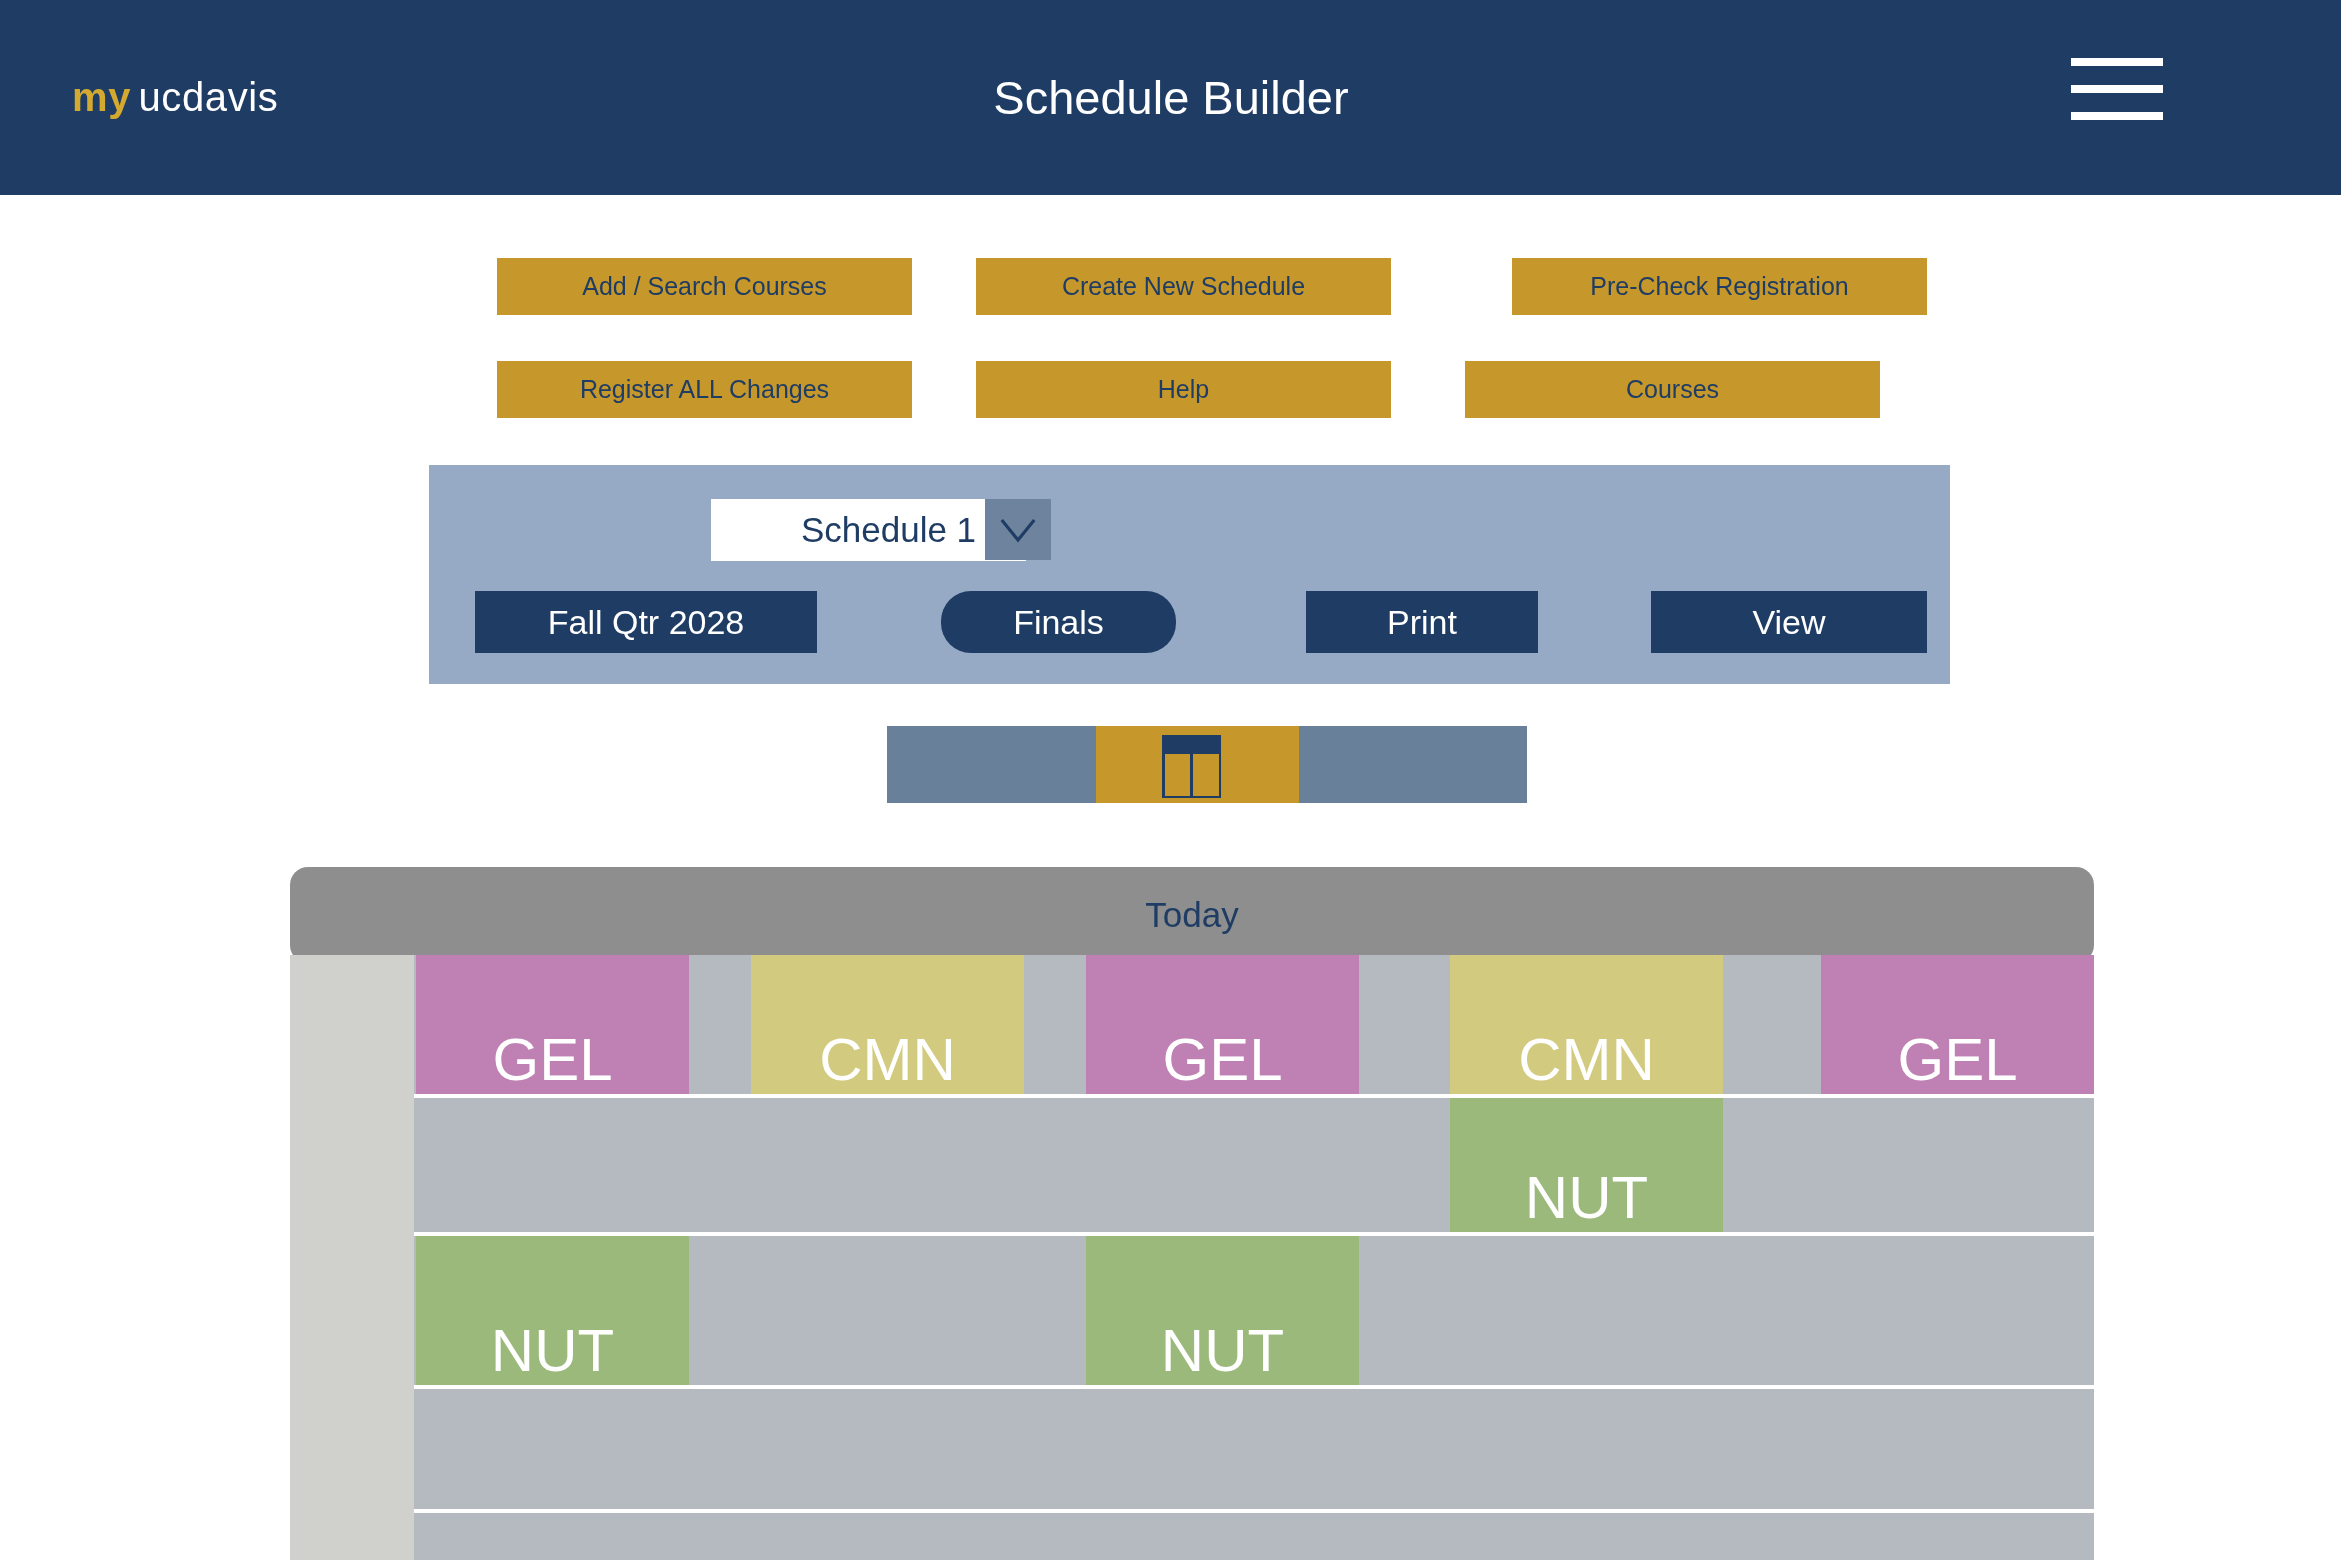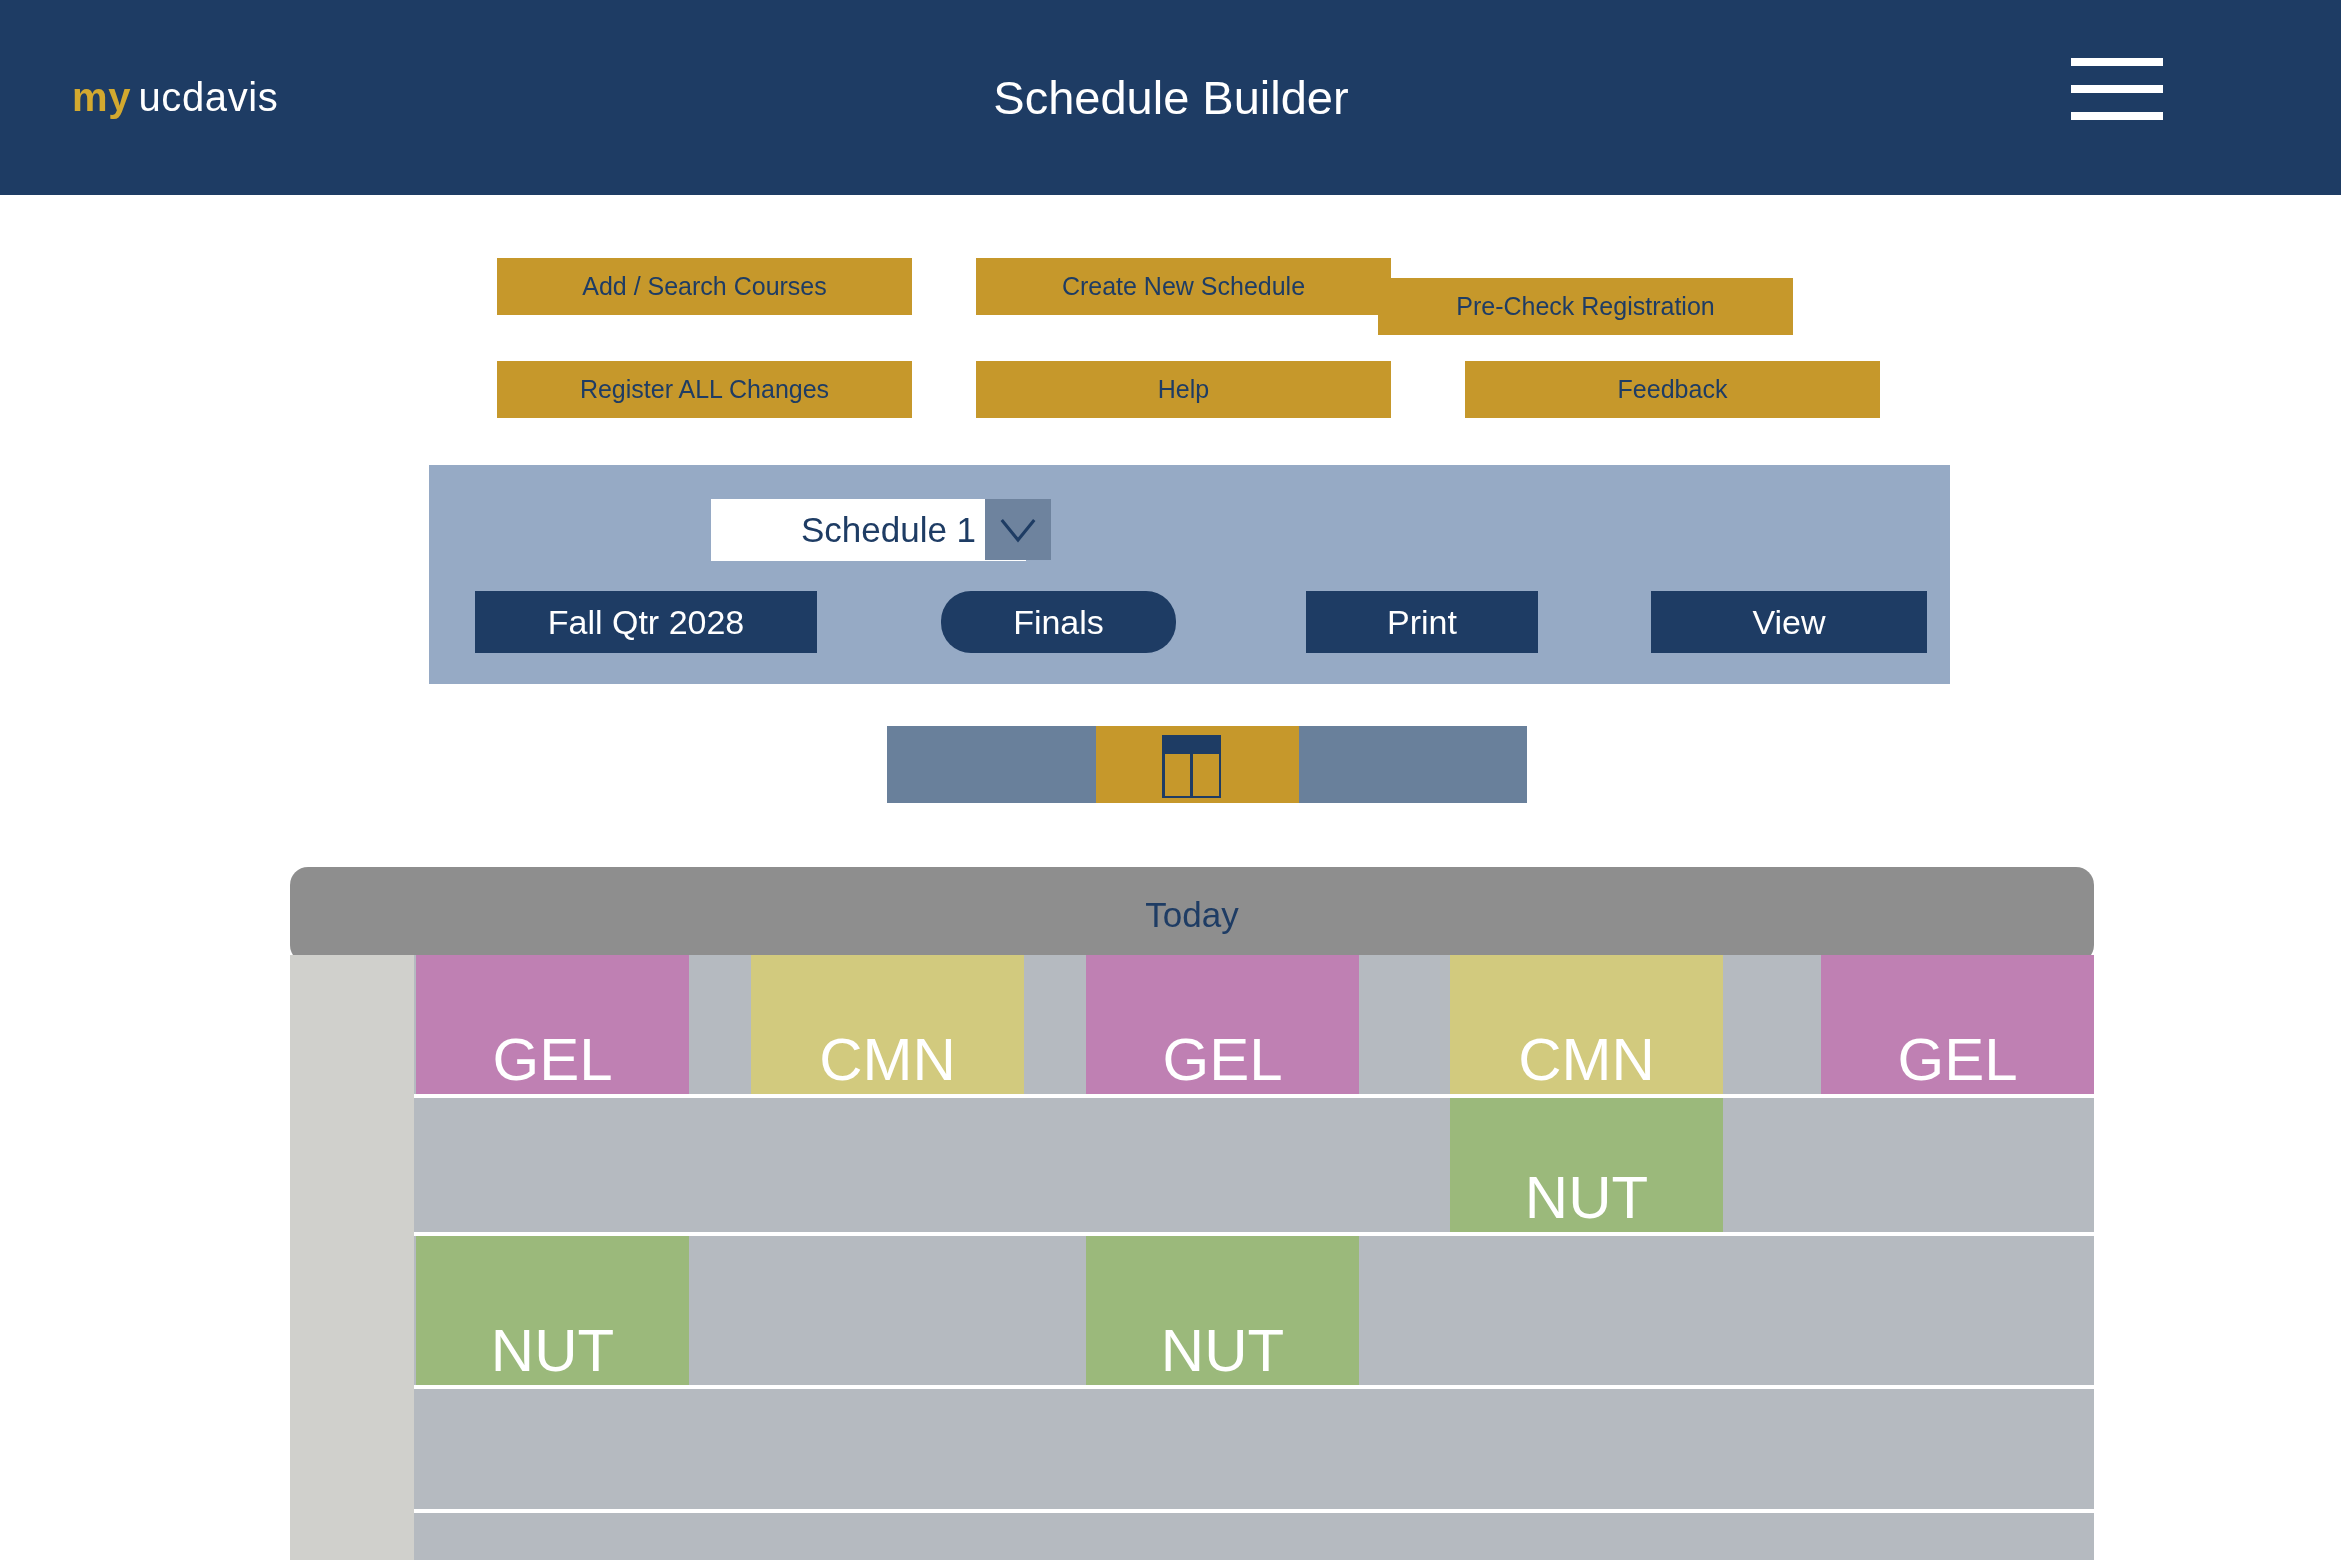--- a/index.html
+++ b/index.html
@@ -16,21 +16,21 @@
   .logo{left:72px;top:0;height:195px;display:flex;align-items:center;font-size:40px;letter-spacing:0.6px;cursor:pointer;}
   .logo .my{color:var(--logo-gold,#d3a92f);font-weight:700;}
   .logo .rest{color:#ffffff;font-weight:400;margin-left:7.5px;}
   .app-title{left:0;top:0;width:2342px;height:195px;color:#ffffff;font-size:47px;font-weight:400;pointer-events:none;}
   .hamburger{left:2071px;top:58px;width:92px;height:62px;cursor:pointer;display:flex;flex-direction:column;justify-content:space-between;}
   .hamburger .bar{width:92px;height:8px;background:#ffffff;}
 
   
   .gold-btn{width:415px;height:57px;background:var(--gold,#c6982b);color:var(--navy,#1e3c64);
     font-size:25px;cursor:pointer;}
-  #btn-add{left:497px;top:258px;} #btn-create{left:976px;top:258px;} #btn-precheck{left:1378px;top:258px;margin-top:20px;}
+  #btn-add{left:497px;top:258px;} #btn-create{left:976px;top:258px;} #btn-precheck{left:1512px;top:258px;}
   #btn-register{left:497px;top:361px;} #btn-help{left:976px;top:361px;} #btn-feedback{left:1465px;top:361px;}
 
   
   .panel{left:429px;top:465px;width:1521px;height:219px;background:var(--panel-blue,#96aac5);}
   .panel-label{left:44px;top:507px;font-size:35px;font-weight:700;color:var(--navy,#1e3c64);}
   .dropdown-value{left:282px;top:34px;width:275px;height:62px;background:#ffffff;color:var(--navy,#1e3c64);font-size:35px;cursor:pointer;padding-left:40px;}
   .dropdown-arrow{left:556px;top:34px;width:66px;height:61px;background:var(--chevron-box,#6e839e);cursor:pointer;}
   .navy-btn{background:var(--navy,#1e3c64);color:#ffffff;font-size:34px;height:62px;top:126px;cursor:pointer;}
   #btn-qtr{left:46px;width:342px;} #btn-finals{left:512px;width:235px;border-radius:30px;}
   #btn-print{left:877px;width:232px;} #btn-view{left:1222px;width:276px;}
@@ -74,21 +74,21 @@
     <div class="abs hamburger">
       <div class="bar"></div>
       <div class="bar"></div>
       <div class="bar"></div>
     </div>
   </div>
   <div id="btn-create" class="abs gold-btn center">Create New Schedule</div>
   <div id="btn-precheck" class="abs gold-btn center">Pre-Check Registration</div>
   <div id="btn-register" class="abs gold-btn center">Register ALL Changes</div>
   <div id="btn-help" class="abs gold-btn center">Help</div>
-  <div id="btn-feedback" class="abs gold-btn center">Feedback</div>
+  <div id="btn-feedback" class="abs gold-btn center">Courses</div>
 
   <div class="abs panel">
     <div class="abs panel-label">SCHEDULE:</div>
     <div class="abs dropdown-value center">Schedule 1</div>
     <div class="abs dropdown-arrow center">
       <svg width="40" height="30" viewBox="0 0 64 48">
         <polyline points="6,8 32,40 58,8" fill="none" stroke="#1e3c64" stroke-width="5"></polyline>
       </svg>
     </div>
     <div id="btn-qtr" class="abs navy-btn center">Fall Qtr 2028</div>

